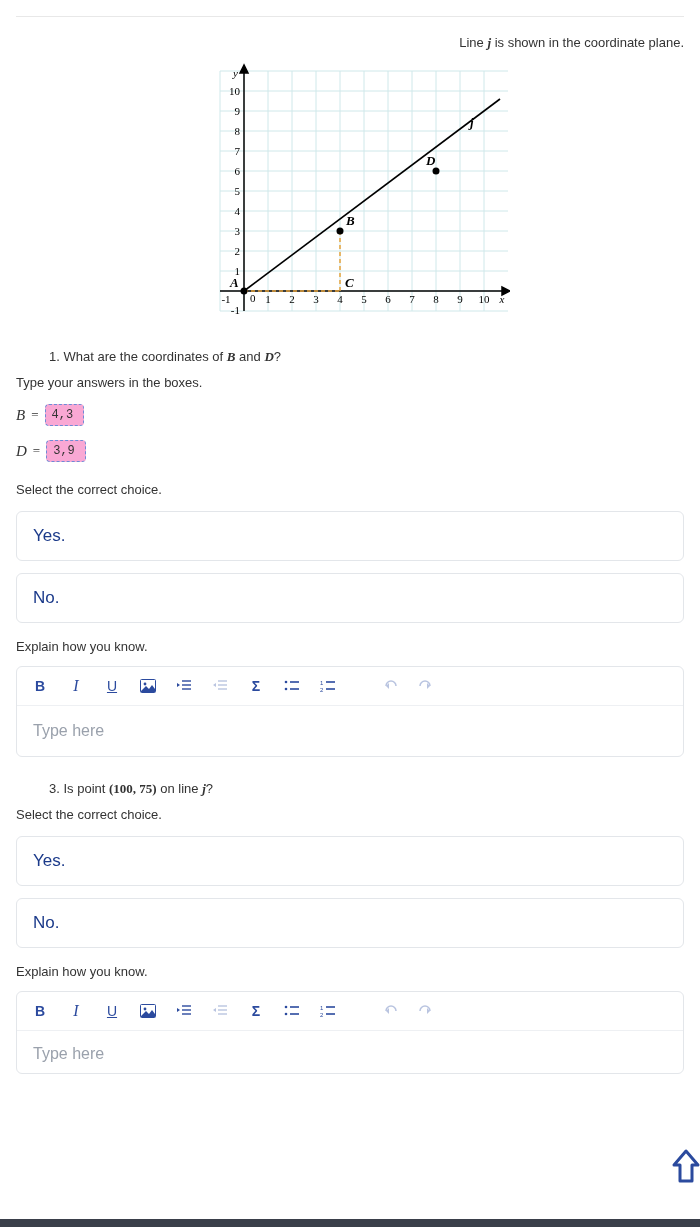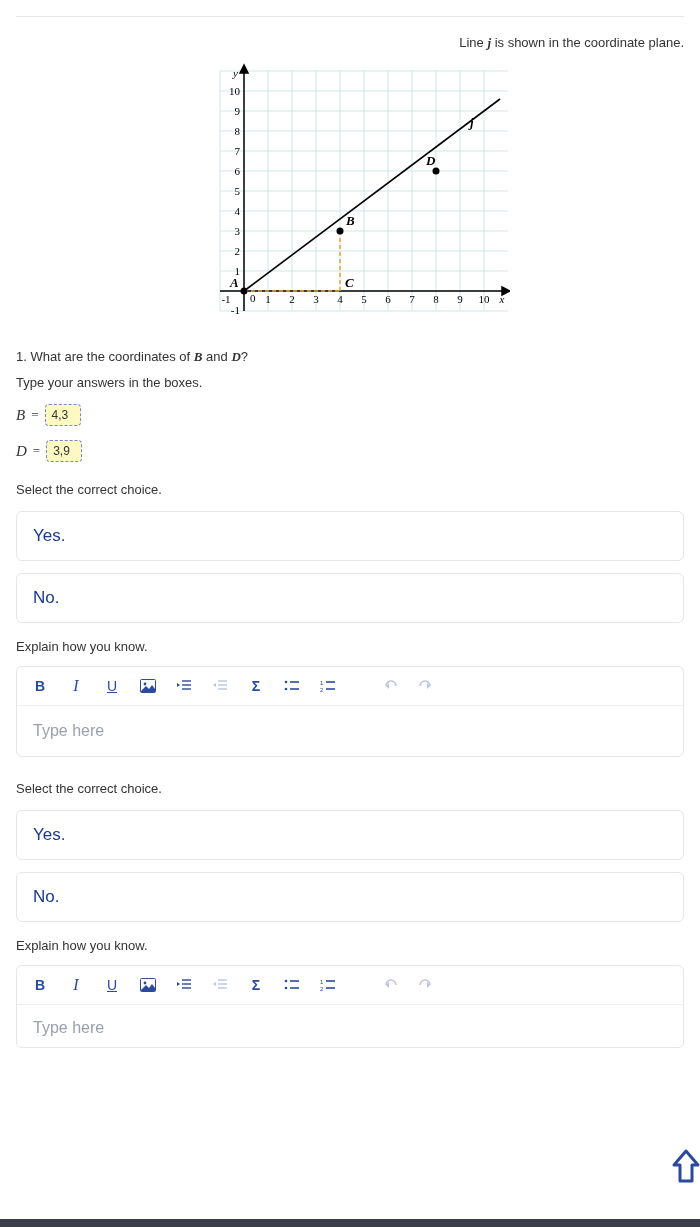--- a/index.html
+++ b/index.html
@@ -20,39 +20,40 @@
     margin-bottom: 10px;
     text-align: right;
   }
   .chart-wrap {
     display: flex;
     justify-content: center;
     margin: 4px 0 28px 0;
   }
   svg.chart { background: #fff; }
   .q-block { margin-bottom: 20px; }
-  .q-prompt { margin-bottom: 10px; }
+  .q-prompt { margin-bottom: 10px; margin-left: 33px; }
   .q-sub { margin-bottom: 14px; }
   .answer-row {
     display: flex;
     align-items: center;
     gap: 6px;
     margin-bottom: 14px;
   }
   .var-label { font-style: italic; font-family: serif; font-size: 15px; }
   .equals { font-family: serif; }
   .dashed-input {
     border: 1px dashed #6f8bd6;
     border-radius: 4px;
     padding: 3px 10px 3px 6px;
     font-size: 12px;
     color: #333;
     min-width: 36px;
     display: inline-block;
-    background: #fef9c3;
+    background: #f9a8d4;
+    font-family: Liberation Mono, monospace;
   }
   .choice {
     border: 1px solid #e3e6ea;
     border-radius: 6px;
     padding: 14px 16px;
     margin-bottom: 12px;
     color: #1b3a8a;
     font-size: 17px;
     cursor: pointer;
   }
@@ -291,20 +292,23 @@
             <path d="M12 6 A5 5 0 0 0 2 6" fill="none" stroke="#b9c4e0" stroke-width="1.5"></path>
             <polygon points="12,6 9,3 9,9" fill="#b9c4e0"></polygon>
           </svg>
         </span>
     </div>
     <div class="editor-body">Type here</div>
   </div>
 </div>
 
 <div class="q-block" style="margin-bottom:8px">
+  <p class="q-prompt">
+    3. Is point <span class="serif" style="font-weight:bold">(100, 75)</span> on line <span class="bi">j</span>?
+  </p>
   <p class="q-sub">Select the correct choice.</p>
   <div class="choice">Yes.</div>
   <div class="choice">No.</div>
   <p class="explain-label">Explain how you know.</p>
   <div class="editor" style="margin-bottom:6px">
     <div class="toolbar">
       <span class="btn bold">B</span>
       <span class="btn italic">I</span>
       <span class="btn under">U</span>
       <span class="btn">

